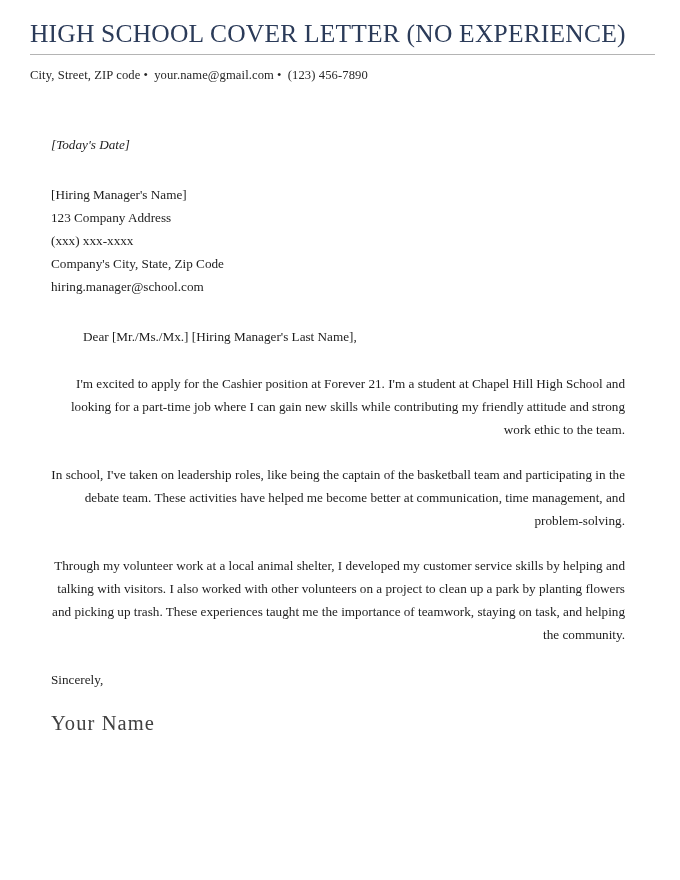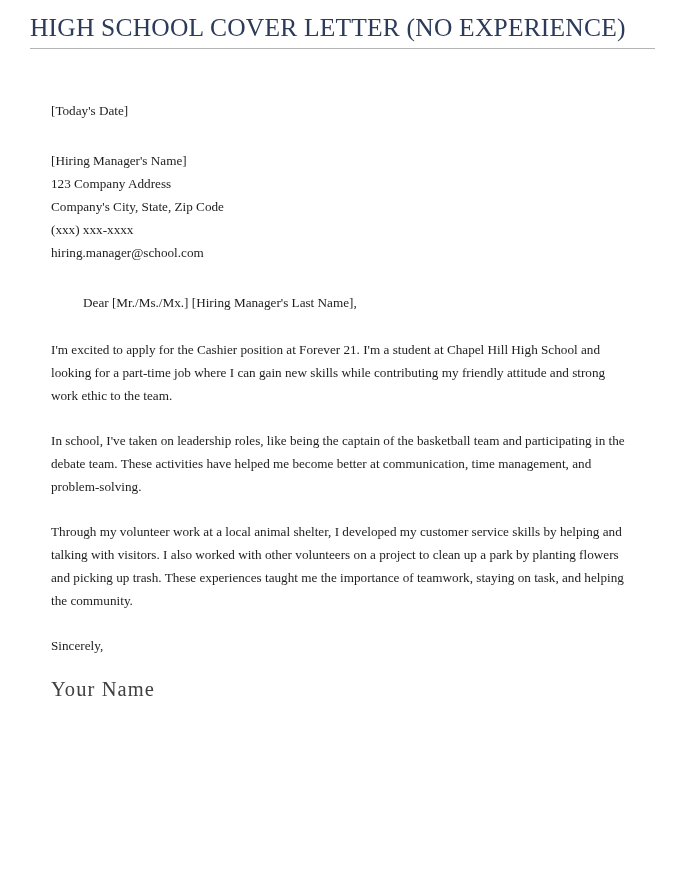--- a/index.html
+++ b/index.html
@@ -17,21 +17,21 @@
   .page {
     position: relative;
     width: 680px;
     height: 880px;
     background: #ffffff;
     box-sizing: border-box;
   }
 
   
   .header {
-    padding: 14px 25px 0 30px;
+    padding: 20px 25px 0 30px;
   }
   .doc-title {
     font-family: "Liberation Serif", "DejaVu Serif", serif;
     font-size: 25.5px;
     font-weight: normal;
     color: #2b3b59;
     letter-spacing: 0.2px;
     line-height: 1.1;
     margin: 0;
     white-space: nowrap;
@@ -62,62 +62,68 @@
   }
   .letter-line,
   .letter-para {
     font-size: 13.2px;
     line-height: 23px;
     color: #1d1d1d;
     margin: 0;
   }
   .block-date {
     margin-bottom: 27px;
+    font-style: italic;
   }
   .recipient-block {
     margin-bottom: 27px;
   }
   .salutation {
     margin-bottom: 24px;
     margin-left: 32px;
   }
   .letter-para {
     margin-bottom: 22px;
-    text-align: left;
+    text-align: right;
   }
   .closing {
   }
   .signature-name {
     margin-top: 20px;
     font-size: 20.5px;
     color: #404040;
     letter-spacing: 1.1px;
     line-height: 1.2;
   }
 </style>
 </head>
 <body>
 
 <div class="page">
 
   <div class="header">
     <h1 class="doc-title">HIGH SCHOOL COVER LETTER (NO EXPERIENCE)</h1>
     <div class="title-rule"></div>
 
+    <div class="contact-line">
+      <span>City, Street, ZIP code</span><span class="contact-sep">•</span>
+      <span>your.name@gmail.com</span><span class="contact-sep">•</span>
+      <span>(123) 456-7890</span>
+    </div>
   </div>
 
   <div class="letter">
 
     <div class="letter-line block-date">[Today's Date]</div>
 
     <div class="recipient-block">
       <div class="letter-line">[Hiring Manager's Name]</div>
       <div class="letter-line">123 Company Address</div>
+      <div class="letter-line">(xxx) xxx-xxxx</div>
       <div class="letter-line">Company's City, State, Zip Code</div>
-      <div class="letter-line">(xxx) xxx-xxxx</div>
       <div class="letter-line">hiring.manager@school.com</div>
     </div>
 
     <div class="letter-line salutation">Dear [Mr./Ms./Mx.] [Hiring Manager's Last Name],</div>
 
     <p class="letter-para">I'm excited to apply for the Cashier position at Forever 21. I'm a student at Chapel Hill High School and looking for a part-time job where I can gain new skills while contributing my friendly attitude and strong work ethic to the team.</p>
     <p class="letter-para">In school, I've taken on leadership roles, like being the captain of the basketball team and participating in the debate team. These activities have helped me become better at communication, time management, and problem-solving.</p>
     <p class="letter-para">Through my volunteer work at a local animal shelter, I developed my customer service skills by helping and talking with visitors. I also worked with other volunteers on a project to clean up a park by planting flowers and picking up trash. These experiences taught me the importance of teamwork, staying on task, and helping the community.</p>
 
     <div class="letter-line closing">Sincerely,</div>

